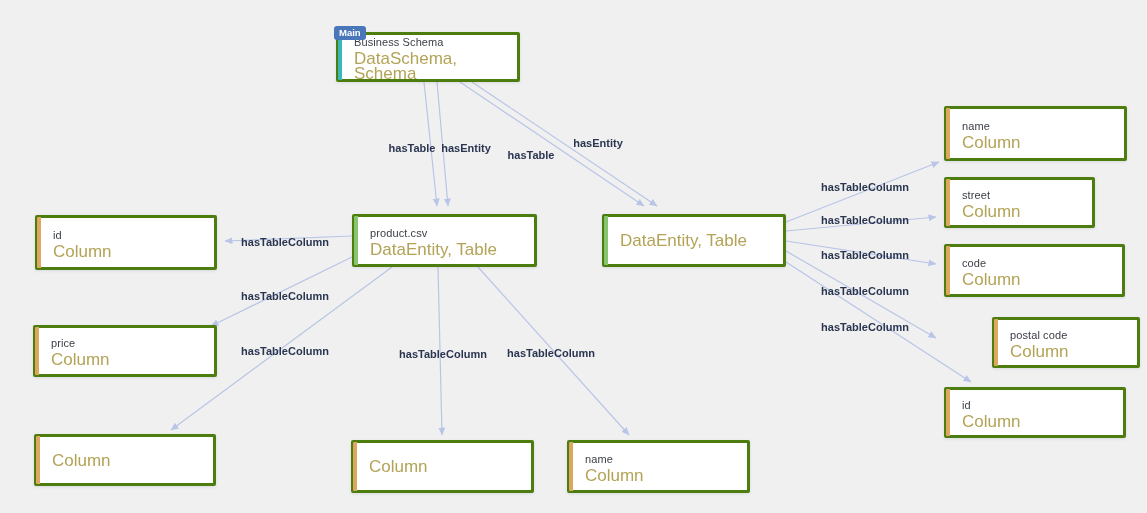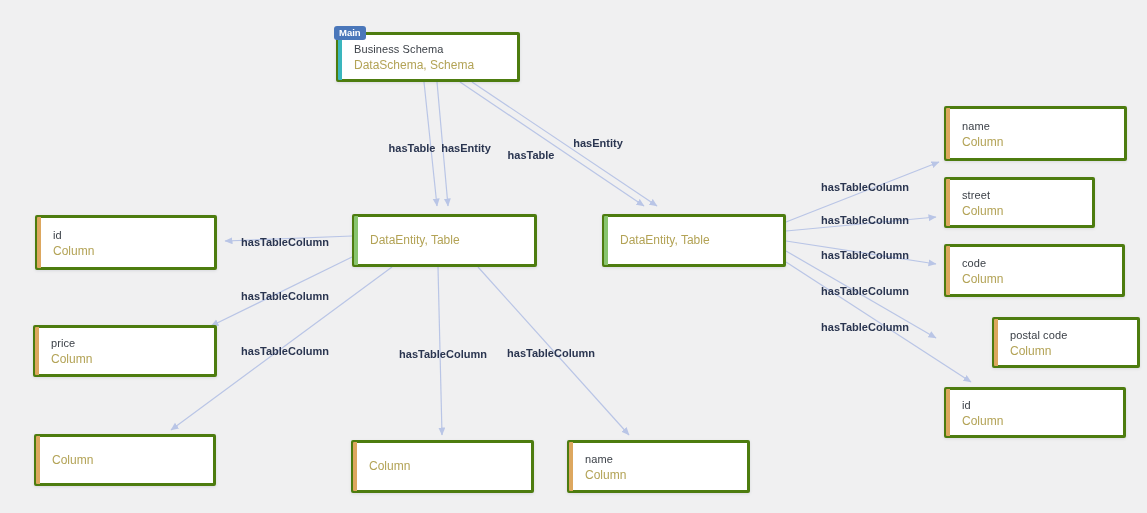--- a/index.html
+++ b/index.html
@@ -39,21 +39,21 @@
   .node.column { --accent:#dda75f; }
 
   .title {
     font-size:11px;
     color:#3c4148;
     font-weight:500;
     letter-spacing:.1px;
     line-height:17px;
   }
   .subtitle {
-    font-size:12px;
+    font-size:17px;
     color:#b3a356;
     line-height:15px;
   }
   .badge {
     position:absolute;
     left:-5px; top:-9px;
     background:#4a77ba;
     color:#ffffff;
     font-size:9.5px;
     font-weight:bold;
@@ -113,20 +113,21 @@
   <div class="edge-label" style="left:865px;top:291px">hasTableColumn</div>
   <div class="edge-label" style="left:865px;top:327px">hasTableColumn</div>
 
   <div class="node schema" style="left:336px;top:32px;width:184px;height:50px">
     <span class="badge">Main</span>
     <div class="title">Business Schema</div>
     <div class="subtitle">DataSchema, Schema</div>
   </div>
 
   <div class="node table" style="left:352px;top:214px;width:185px;height:53px">
+    <div class="title">product.csv</div>
     <div class="subtitle">DataEntity, Table</div>
   </div>
 
   <div class="node table" style="left:602px;top:214px;width:184px;height:53px">
     <div class="subtitle">DataEntity, Table</div>
   </div>
 
   <div class="node column" style="left:35px;top:215px;width:182px;height:55px">
     <div class="title">id</div>
     <div class="subtitle">Column</div>

